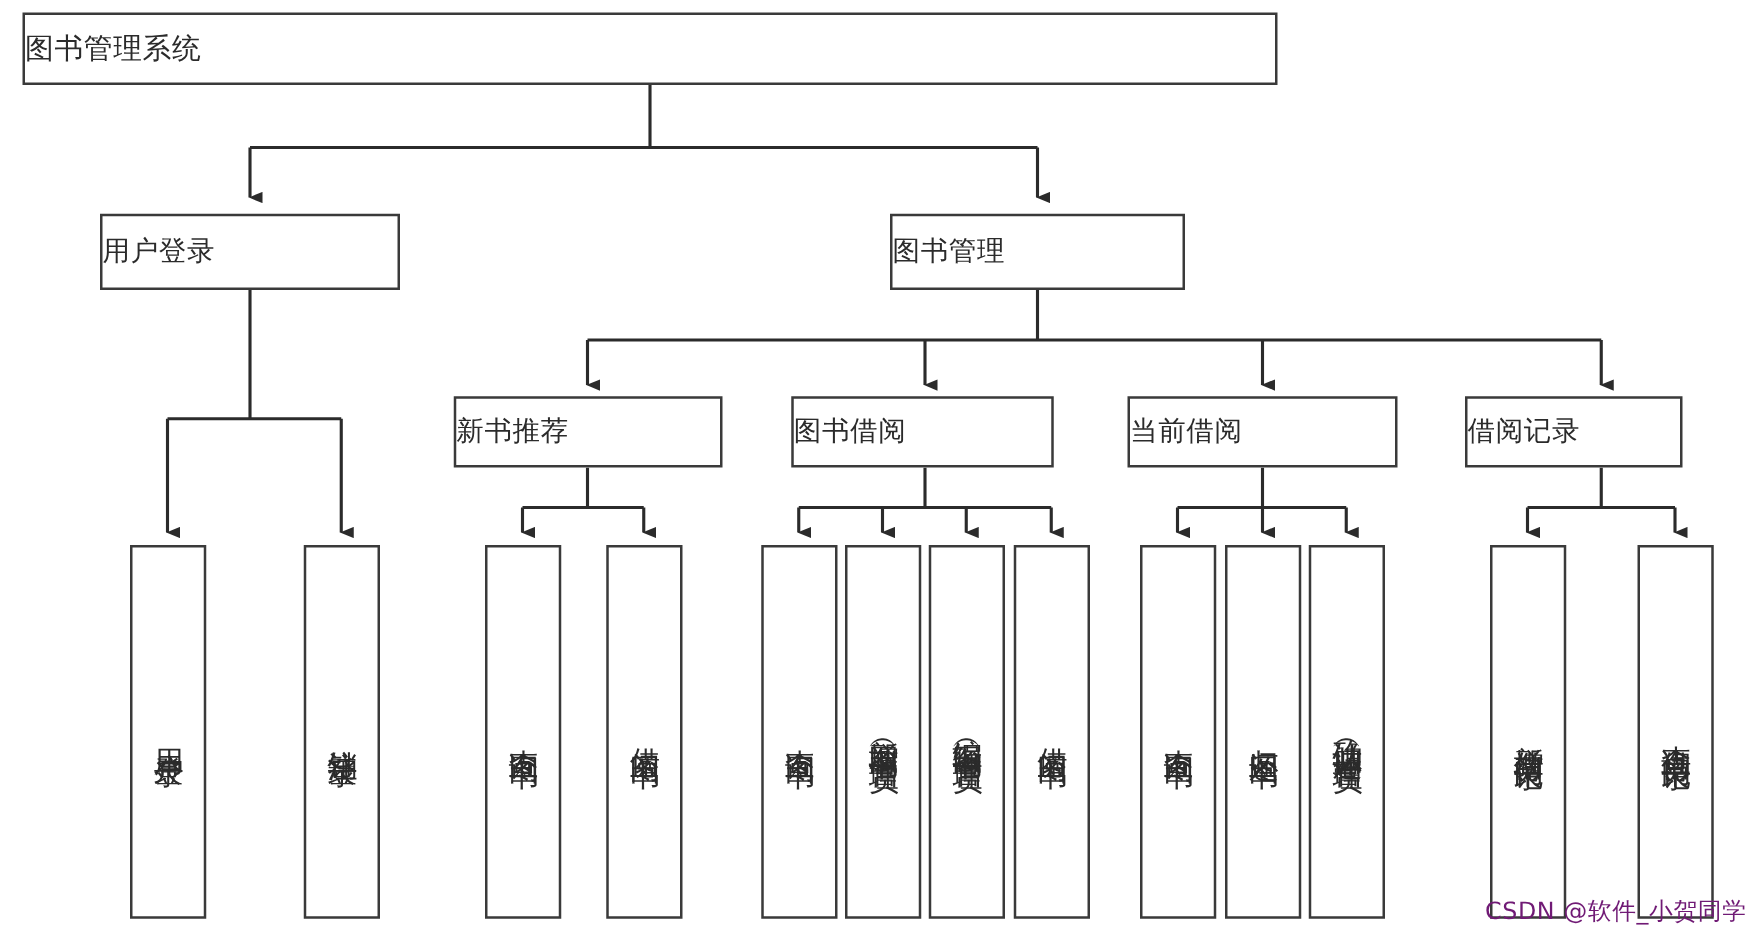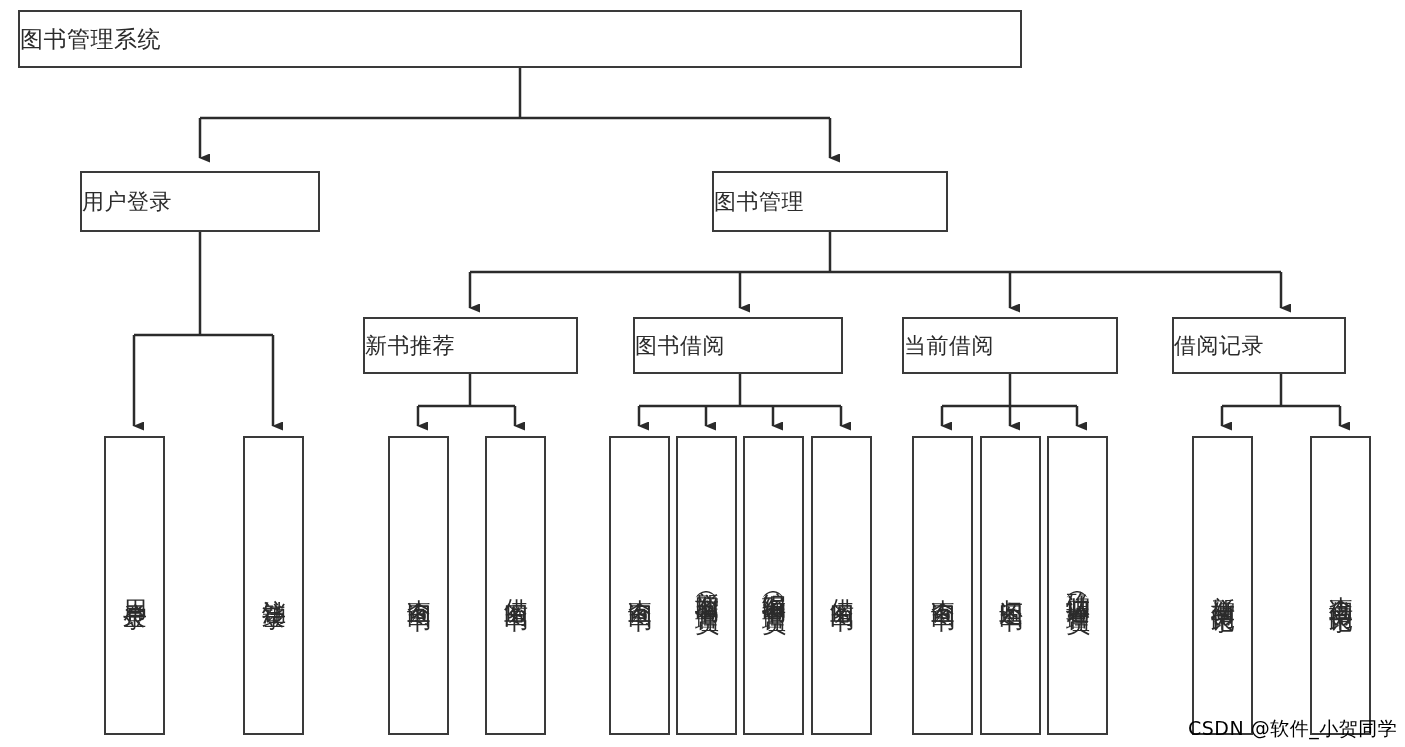--- a/index.html
+++ b/index.html
@@ -63,21 +63,21 @@
     font-size: 24px;
     line-height: 1.05;
     letter-spacing: 3px;
     max-height: 100%;
   }
   #watermark {
     position: absolute;
     left: 1188px;
     top: 716px;
     font-size: 19px;
-    color: #000000;
+    color: #701a75;
     white-space: nowrap;
     letter-spacing: 0.5px;
     font-family: "DejaVu Sans", "Liberation Sans", sans-serif;
   }
 </style>
 </head>
 <body>
 
 <div id="diagram-root">
 

